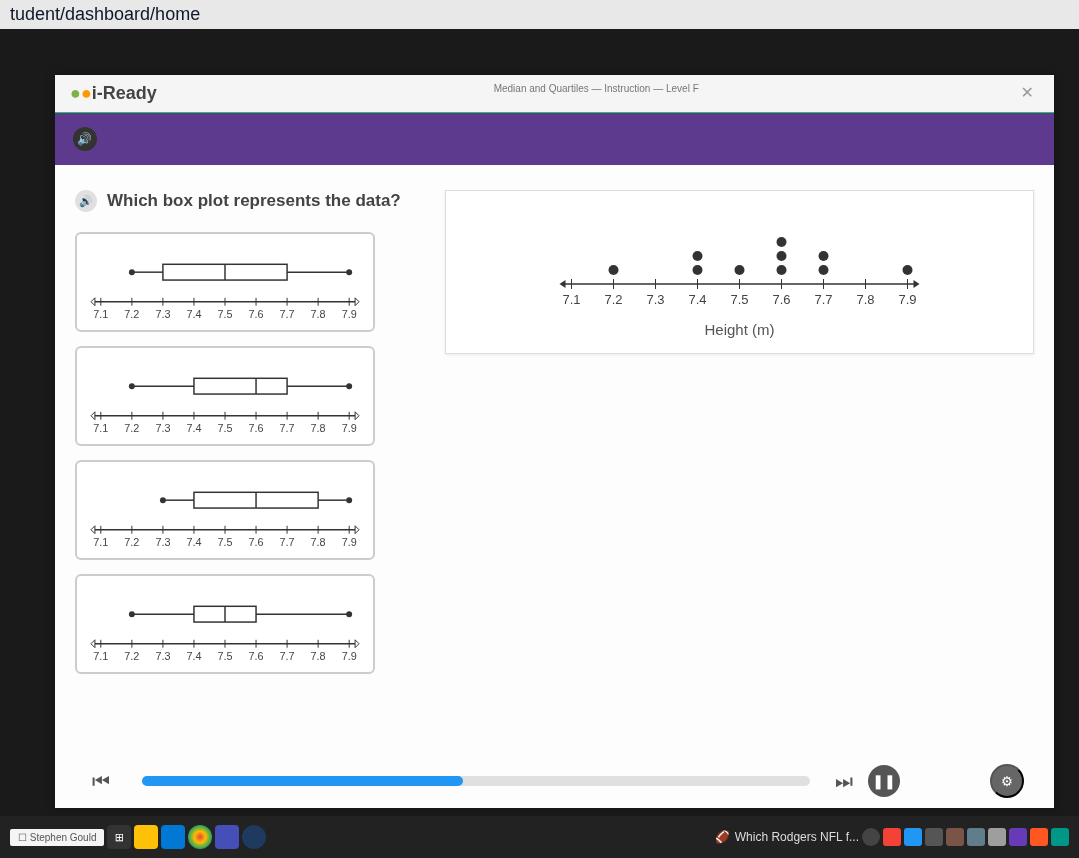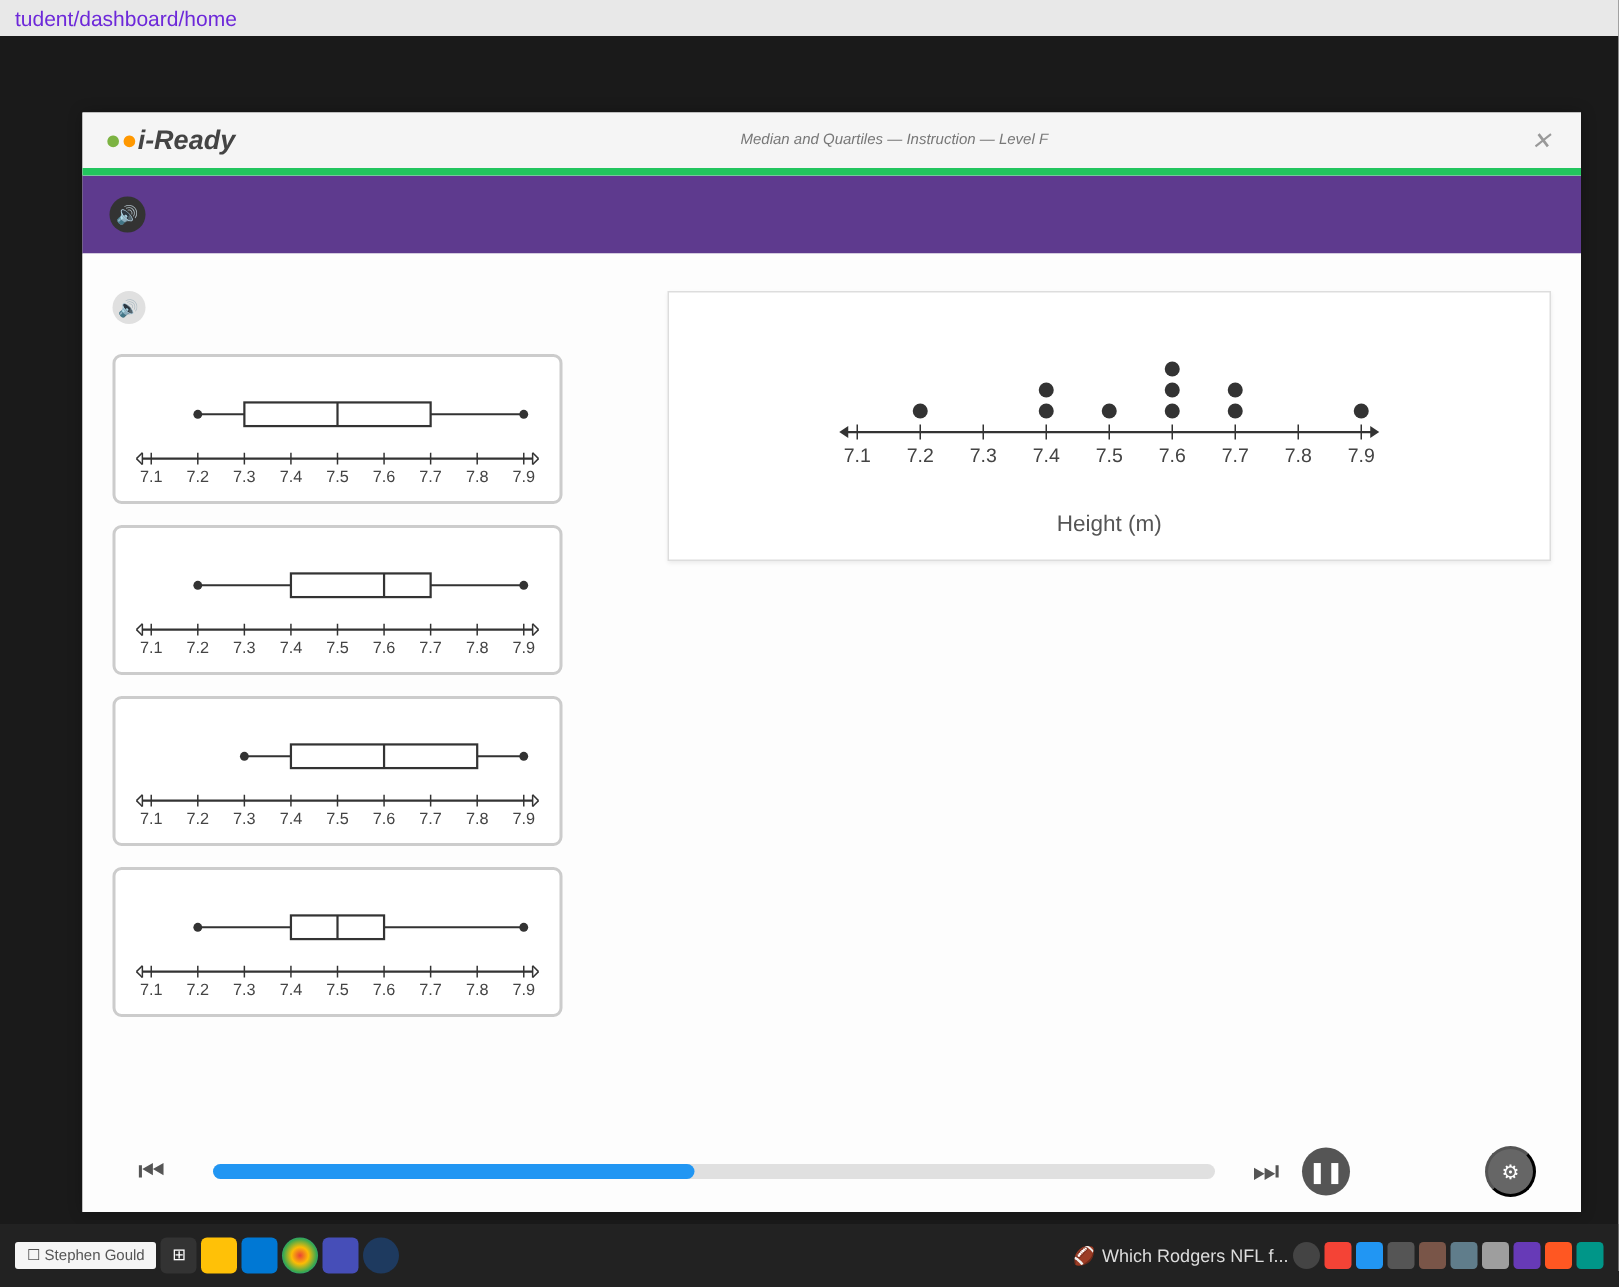--- a/index.html
+++ b/index.html
@@ -6,44 +6,43 @@
   body {
     font-family: Arial, Helvetica, sans-serif;
     background: #1a1a1a;
     width: 1079px;
     height: 858px;
     overflow: hidden;
     position: relative;
   }
   .url-bar {
     background: #e8e8e8;
-    color: #6d28d9;
-    font-size: 14px;
+    color: #0f172a;
+    font-size: 18px;
     padding: 4px 10px;
     width: 100%;
   }
   .app-window {
     position: absolute;
     top: 75px;
     left: 55px;
     right: 25px;
     bottom: 50px;
     background: #f5f5f5;
     box-shadow: 0 0 10px rgba(0,0,0,0.3);
     display: flex;
     flex-direction: column;
   }
   .header-bar {
     display: flex;
-    align-items: center;
+    align-items: flex-start;
     padding: 8px 15px;
     background: #f5f5f5;
-    border-bottom: 5px solid #22c55e;
+    border-bottom: 1px solid #22c55e;
     position: relative;
-    font-style: italic;
   }
   .logo {
     font-size: 18px;
     font-weight: bold;
     color: #444;
     margin-right: 20px;
   }
   .logo .dot-green { color: #7cb342; }
   .logo .dot-orange { color: #ff9800; }
   .lesson-title {
@@ -127,21 +126,21 @@
     font-weight: bold;
     color: #444;
     font-size: 17px;
     margin-bottom: 8px;
   }
   .dot-plot-card svg { width: 100%; height: 110px; }
   .axis-label {
     text-align: center;
     color: #555;
     font-size: 15px;
-    margin-top: 16px;
+    margin-top: 1px;
   }
   .footer-controls {
     position: absolute;
     bottom: 10px;
     left: 0; right: 0;
     display: flex;
     align-items: center;
     padding: 0 30px;
     gap: 15px;
   }
@@ -225,20 +224,21 @@
 
   <div class="purple-bar">
     <span class="speaker-icon">🔊</span>
   </div>
 
   <div class="content-area">
 
     <div class="left-col">
       <div class="question-row">
         <span class="speaker-small">🔊</span>
+        <span>Which box plot represents the data?</span>
       </div>
       <div id="options-holder">
           <div class="option-card">
             <svg viewBox="0 0 276 80">
               <line x1="6" y1="58" x2="270" y2="58" stroke="#333" stroke-width="1.5"></line>
               <line x1="6" y1="54" x2="6" y2="62" stroke="#333"></line>
               <line x1="2" y1="58" x2="6" y2="54" stroke="#333"></line>
               <line x1="2" y1="58" x2="6" y2="62" stroke="#333"></line>
               <line x1="270" y1="54" x2="270" y2="62" stroke="#333"></line>
               <line x1="274" y1="58" x2="270" y2="54" stroke="#333"></line>

